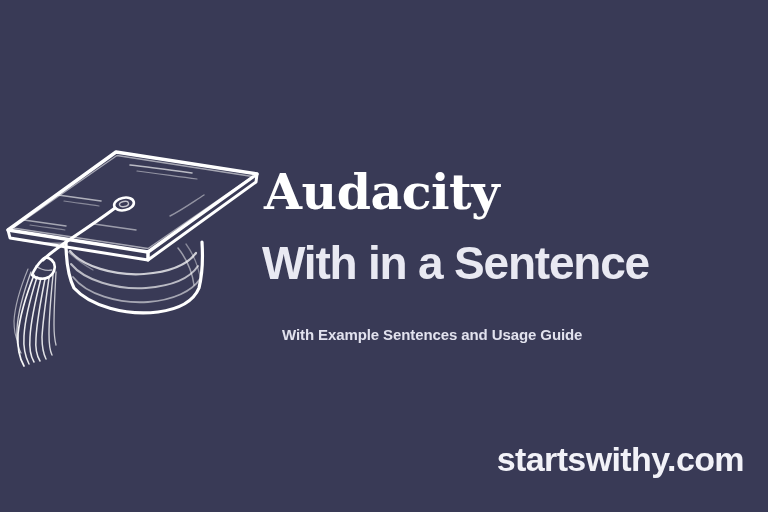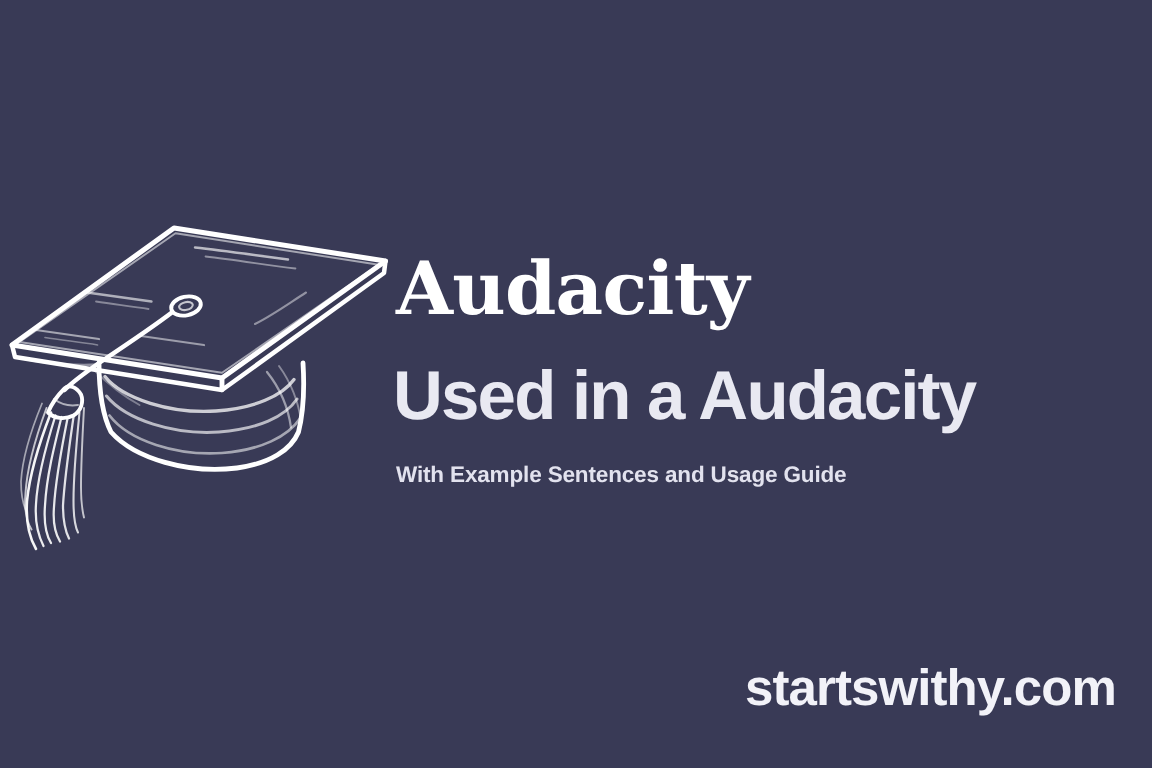--- a/index.html
+++ b/index.html
@@ -69,21 +69,21 @@
     letter-spacing: -1.2px;
     color: #e9e9f2;
     white-space: nowrap;
   }
 
   
   .subtitle {
     position: absolute;
     left: 264px;
     top: 308px;
-    margin: 0;
+    margin: 18px;
     font-family: "Liberation Sans", sans-serif;
     font-weight: 700;
     font-size: 15px;
     line-height: 1.2;
     letter-spacing: -0.1px;
     color: #e2e2ee;
     white-space: nowrap;
   }
 
   
@@ -151,19 +151,19 @@
       <path d="M180 110 C188 120 194 133 196 147" stroke-width="1.5" opacity="0.5"></path>
       <path d="M188 106 C196 117 201 130 203 144" stroke-width="1.3" opacity="0.4"></path>
 
       <path d="M12 100 C30 104 50 106 68 105" stroke-width="1.6" opacity="0.45"></path>
       <path d="M64 108 C74 118 84 126 95 132" stroke-width="1.3" opacity="0.35"></path>
     </svg>
   </div>
 
   <h2 class="word-title">Audacity</h2>
 
-  <h1 class="headline">Used in a Audacity</h1>
+  <h1 class="headline">With in a Sentence</h1>
 
   <p class="subtitle">With Example Sentences and Usage Guide</p>
 
   <div class="brand">startswithy.com</div>
 
 </div>
 
 </body></html>

